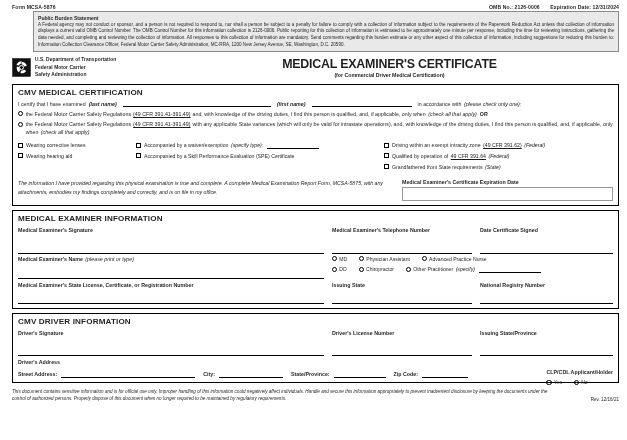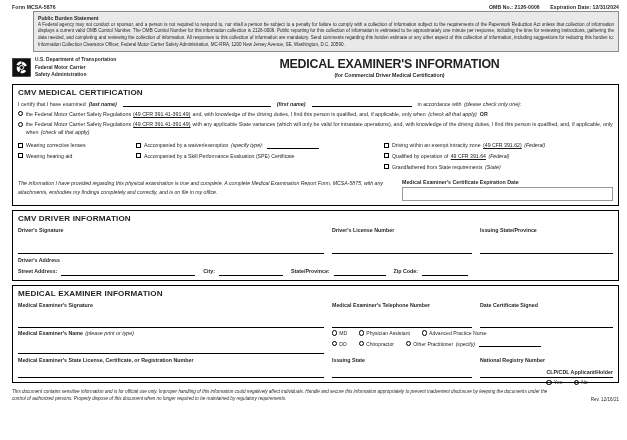--- a/index.html
+++ b/index.html
@@ -115,21 +115,21 @@
         <path d="M10.4 17.8C9 22.4 10.7 27.3 14.6 30l3-4.6c-1.9-1.4-2.7-3.8-2-6z" fill="#fff"></path>
         <path d="M17.6 31.6c4.6 1.4 9.6-.4 12.2-4.4l-4.6-3c-1.3 1.9-3.6 2.8-5.8 2.2z" fill="#fff"></path>
       </svg>
     </div>
     <div class="agency">
       <div>U.S. Department of Transportation</div>
       <div>Federal Motor Carrier</div>
       <div>Safety Administration</div>
     </div>
     <div class="titlewrap">
-      <div class="title">MEDICAL EXAMINER'S INFORMATION</div>
+      <div class="title">MEDICAL EXAMINER'S CERTIFICATE</div>
       <div class="subtitle">(for Commercial Driver Medical Certification)</div>
     </div>
   </div>
 
   <div class="sect">
     <h3>CMV MEDICAL CERTIFICATION</h3>
 
     <div class="certrow">
       <span class="seg">I certify that I have examined</span>
       <span class="seg bi" style="margin-left:3px;">(last name)</span>
@@ -201,20 +201,81 @@
     <div class="attest">
       <div class="txt">The information I have provided regarding this physical examination is true and complete. A complete Medical Examination Report Form, MCSA-5875, with any attachments, embodies my findings completely and correctly, and is on file in my office.</div>
       <div class="expwrap">
         <div class="expl">Medical Examiner's Certificate Expiration Date</div>
         <div class="expbox"></div>
       </div>
     </div>
   </div>
 
   <div class="sect">
+    <h3>MEDICAL EXAMINER INFORMATION</h3>
+
+    <div class="grid3">
+      <div class="g-a">
+        <div class="flab">Medical Examiner's Signature</div>
+        <div class="fline tall"></div>
+      </div>
+      <div class="g-b">
+        <div class="flab">Medical Examiner's Telephone Number</div>
+        <div class="fline tall"></div>
+      </div>
+      <div class="g-c">
+        <div class="flab">Date Certificate Signed</div>
+        <div class="fline tall"></div>
+      </div>
+    </div>
+
+    <div class="grid3" style="margin-top:1px;">
+      <div class="g-a">
+        <div class="flab"><span>Medical Examiner's Name</span><span class="it" style="font-weight:normal;margin-left:2.5px;">(please print or type)</span></div>
+        <div class="fline"></div>
+      </div>
+      <div class="g-b" style="width:auto;flex:1;padding-top:1px;">
+        <div class="optsmall" style="margin-bottom:4px;">
+          <span class="radio"></span>
+          <span class="opt-gap">MD</span>
+          <span class="radio"></span>
+          <span class="opt-gap">Physician Assistant</span>
+          <span class="radio"></span>
+          <span>Advanced Practice Nurse</span>
+        </div>
+        <div class="optsmall">
+          <span class="radio"></span>
+          <span class="opt-gap">DO</span>
+          <span class="radio"></span>
+          <span class="opt-gap">Chiropractor</span>
+          <span class="radio"></span>
+          <span>Other Practitioner</span>
+          <span class="it" style="margin-left:2.5px;">(specify)</span>
+          <span class="rule" style="width:62px;margin-left:4px;"></span>
+        </div>
+      </div>
+    </div>
+
+    <div class="grid3" style="margin-top:2px;">
+      <div class="g-a">
+        <div class="flab">Medical Examiner's State License, Certificate, or Registration Number</div>
+        <div class="fline short"></div>
+      </div>
+      <div class="g-b">
+        <div class="flab">Issuing State</div>
+        <div class="fline short"></div>
+      </div>
+      <div class="g-c">
+        <div class="flab">National Registry Number</div>
+        <div class="fline short"></div>
+      </div>
+    </div>
+  </div>
+
+  <div class="sect">
     <h3>CMV DRIVER INFORMATION</h3>
 
     <div class="grid3">
       <div class="g-a">
         <div class="flab">Driver's Signature</div>
         <div class="fline tall"></div>
       </div>
       <div class="g-b">
         <div class="flab">Driver's License Number</div>
         <div class="fline tall"></div>
@@ -234,81 +295,20 @@
       <span class="rule" style="width:64px;margin:0 8px 0 4px;"></span>
       <span class="flab">State/Province:</span>
       <span class="rule" style="width:52px;margin:0 8px 0 4px;"></span>
       <span class="flab">Zip Code:</span>
       <span class="rule" style="width:46px;margin:0 0 0 4px;"></span>
     </div>
 
     <div style="position:absolute;"></div>
   </div>
 
-  <div class="sect">
-    <h3>MEDICAL EXAMINER INFORMATION</h3>
-
-    <div class="grid3">
-      <div class="g-a">
-        <div class="flab">Medical Examiner's Signature</div>
-        <div class="fline tall"></div>
-      </div>
-      <div class="g-b">
-        <div class="flab">Medical Examiner's Telephone Number</div>
-        <div class="fline tall"></div>
-      </div>
-      <div class="g-c">
-        <div class="flab">Date Certificate Signed</div>
-        <div class="fline tall"></div>
-      </div>
-    </div>
-
-    <div class="grid3" style="margin-top:1px;">
-      <div class="g-a">
-        <div class="flab"><span>Medical Examiner's Name</span><span class="it" style="font-weight:normal;margin-left:2.5px;">(please print or type)</span></div>
-        <div class="fline"></div>
-      </div>
-      <div class="g-b" style="width:auto;flex:1;padding-top:1px;">
-        <div class="optsmall" style="margin-bottom:4px;">
-          <span class="radio"></span>
-          <span class="opt-gap">MD</span>
-          <span class="radio"></span>
-          <span class="opt-gap">Physician Assistant</span>
-          <span class="radio"></span>
-          <span>Advanced Practice Nurse</span>
-        </div>
-        <div class="optsmall">
-          <span class="radio"></span>
-          <span class="opt-gap">DO</span>
-          <span class="radio"></span>
-          <span class="opt-gap">Chiropractor</span>
-          <span class="radio"></span>
-          <span>Other Practitioner</span>
-          <span class="it" style="margin-left:2.5px;">(specify)</span>
-          <span class="rule" style="width:62px;margin-left:4px;"></span>
-        </div>
-      </div>
-    </div>
-
-    <div class="grid3" style="margin-top:2px;">
-      <div class="g-a">
-        <div class="flab">Medical Examiner's State License, Certificate, or Registration Number</div>
-        <div class="fline short"></div>
-      </div>
-      <div class="g-b">
-        <div class="flab">Issuing State</div>
-        <div class="fline short"></div>
-      </div>
-      <div class="g-c">
-        <div class="flab">National Registry Number</div>
-        <div class="fline short"></div>
-      </div>
-    </div>
-  </div>
-
   <div style="position:absolute;right:14px;top:368px;text-align:left;">
     <div class="flab">CLP/CDL Applicant/Holder</div>
     <div class="optsmall" style="margin-top:3px;">
       <span class="radio"></span>
       <span class="opt-gap">Yes</span>
       <span class="radio"></span>
       <span>No</span>
     </div>
   </div>
 

